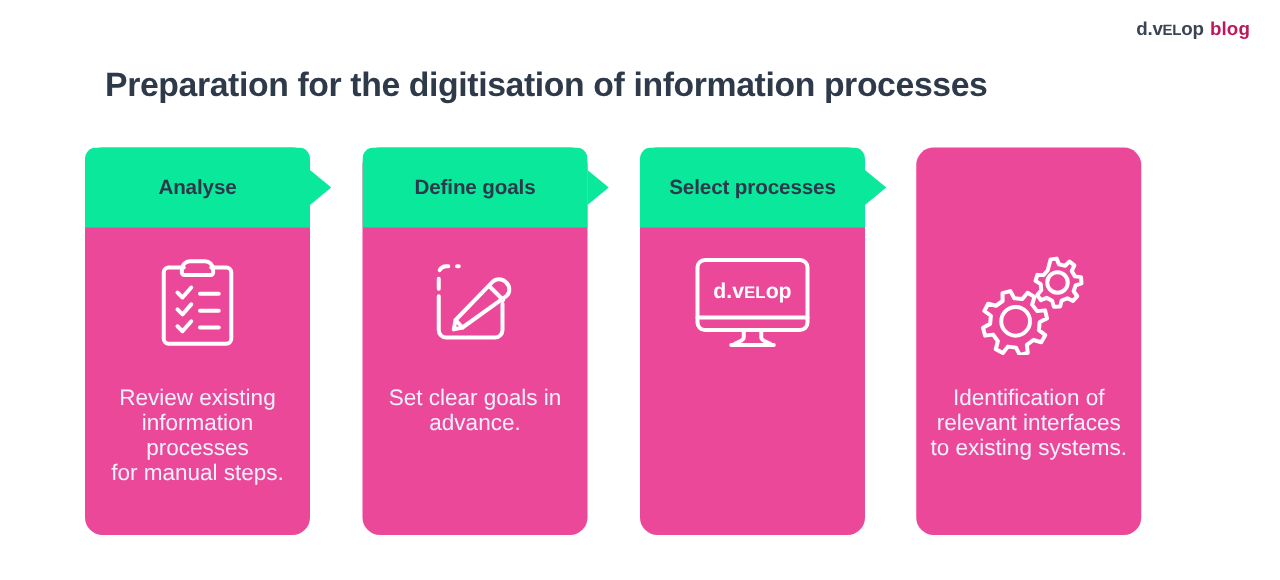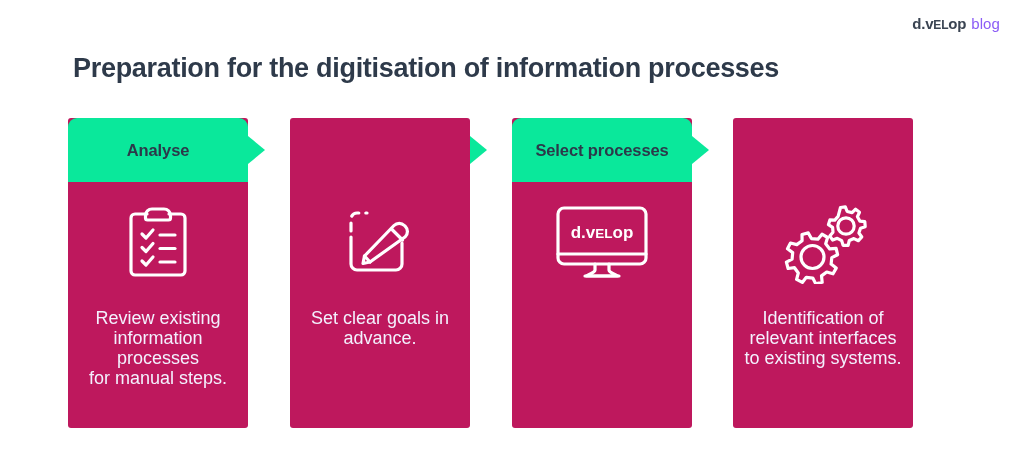--- a/index.html
+++ b/index.html
@@ -30,30 +30,30 @@
     font-weight: bold;
     color: #3a4452;
     letter-spacing: -0.2px;
   }
   .brand-mark .sc {
     font-size: 12px;
     text-transform: uppercase;
   }
   .brand-word {
     font-size: 15px;
-    font-weight: normal;
-    color: #8b5cf6;
+    font-weight: bold;
+    color: #be185d;
     letter-spacing: 0.1px;
   }
 
   
   .page-title {
     position: absolute;
     top: 53px;
-    left: 4px;
+    left: 15px;
     width: 844px;
     text-align: center;
     font-size: 27px;
     font-weight: bold;
     color: #2e3a4a;
     letter-spacing: -0.3px;
     white-space: nowrap;
   }
 
   
@@ -62,22 +62,22 @@
     top: 118px;
     left: 68px;
     width: 888px;
     height: 310px;
   }
   .card {
     position: absolute;
     top: 0;
     width: 180px;
     height: 310px;
-    border-radius: 3px;
-    background: #be185d;
+    border-radius: 14px;
+    background: #ec4899;
     overflow: visible;
   }
   .card.c0 { left: 0px; }
   .card.c1 { left: 222px; }
   .card.c2 { left: 444px; }
   .card.c3 { left: 665px; }
 
   .card-inner {
     position: absolute;
     inset: 0;
@@ -171,20 +171,23 @@
       </div>
       <div class="card-text">Review existing
 information processes
 for manual steps.</div>
     </div>
   </div>
 
   <div class="card c1">
     <div class="chevron"></div>
     <div class="card-inner">
+      <div class="card-header">
+        <span class="card-header-label">Define goals</span>
+      </div>
       <div class="card-icon">
         <svg width="68" height="70" viewBox="0 0 68 70" fill="none" stroke="#ffffff" stroke-width="3.2" stroke-linecap="round" stroke-linejoin="round">
           <path d="M5 24 V12 a6 6 0 0 1 6 -6 H21" stroke-dasharray="8 7"></path>
           <path d="M5 30 V57 a6 6 0 0 0 6 6 H50 a6 6 0 0 0 6 -6 V36"></path>
           <path d="M24 55 L17 56.5 L18.5 49 L48 18.5 a7.3 7.3 0 0 1 10.4 0 l0.9 0.9 a7.3 7.3 0 0 1 0 10.3 Z"></path>
           <path d="M45.5 22 L56.5 33"></path>
           <path d="M18.5 49 L24 55"></path>
         </svg>
       </div>
       <div class="card-text">Set clear goals in

